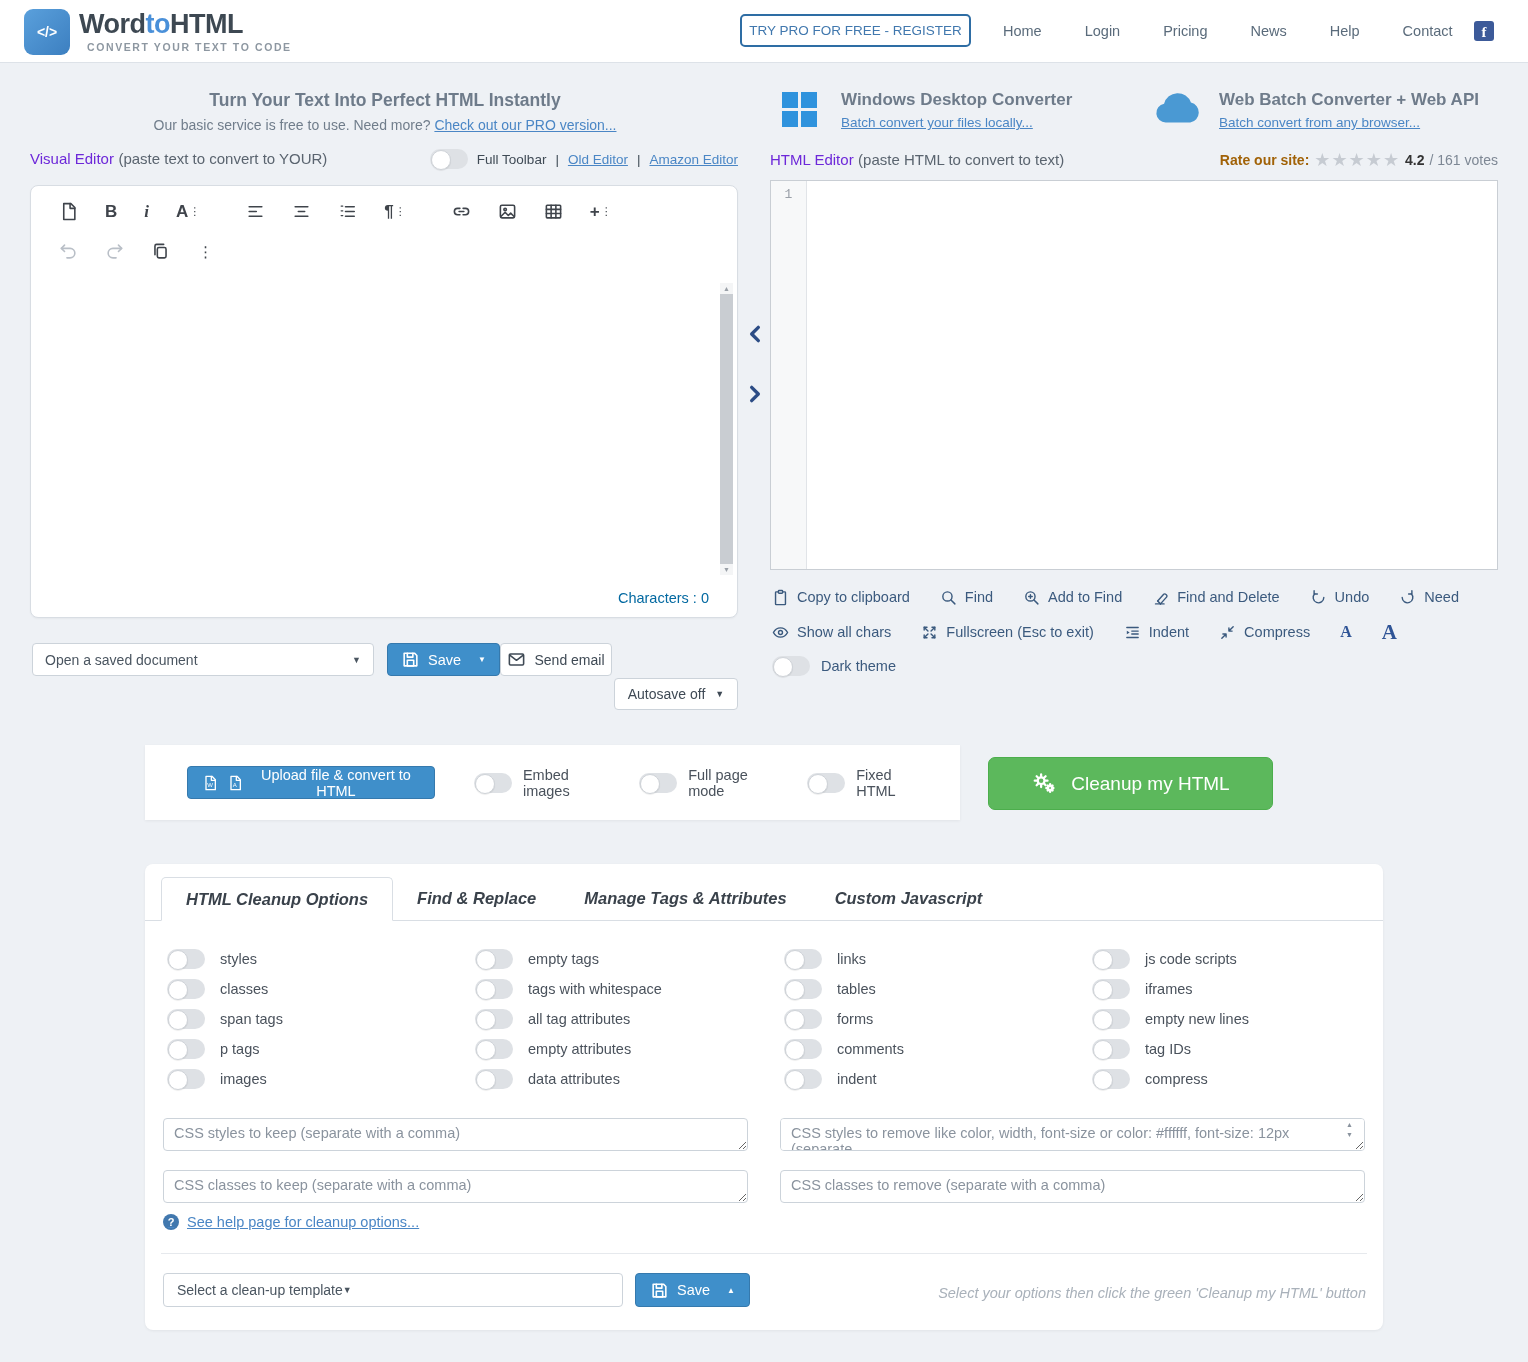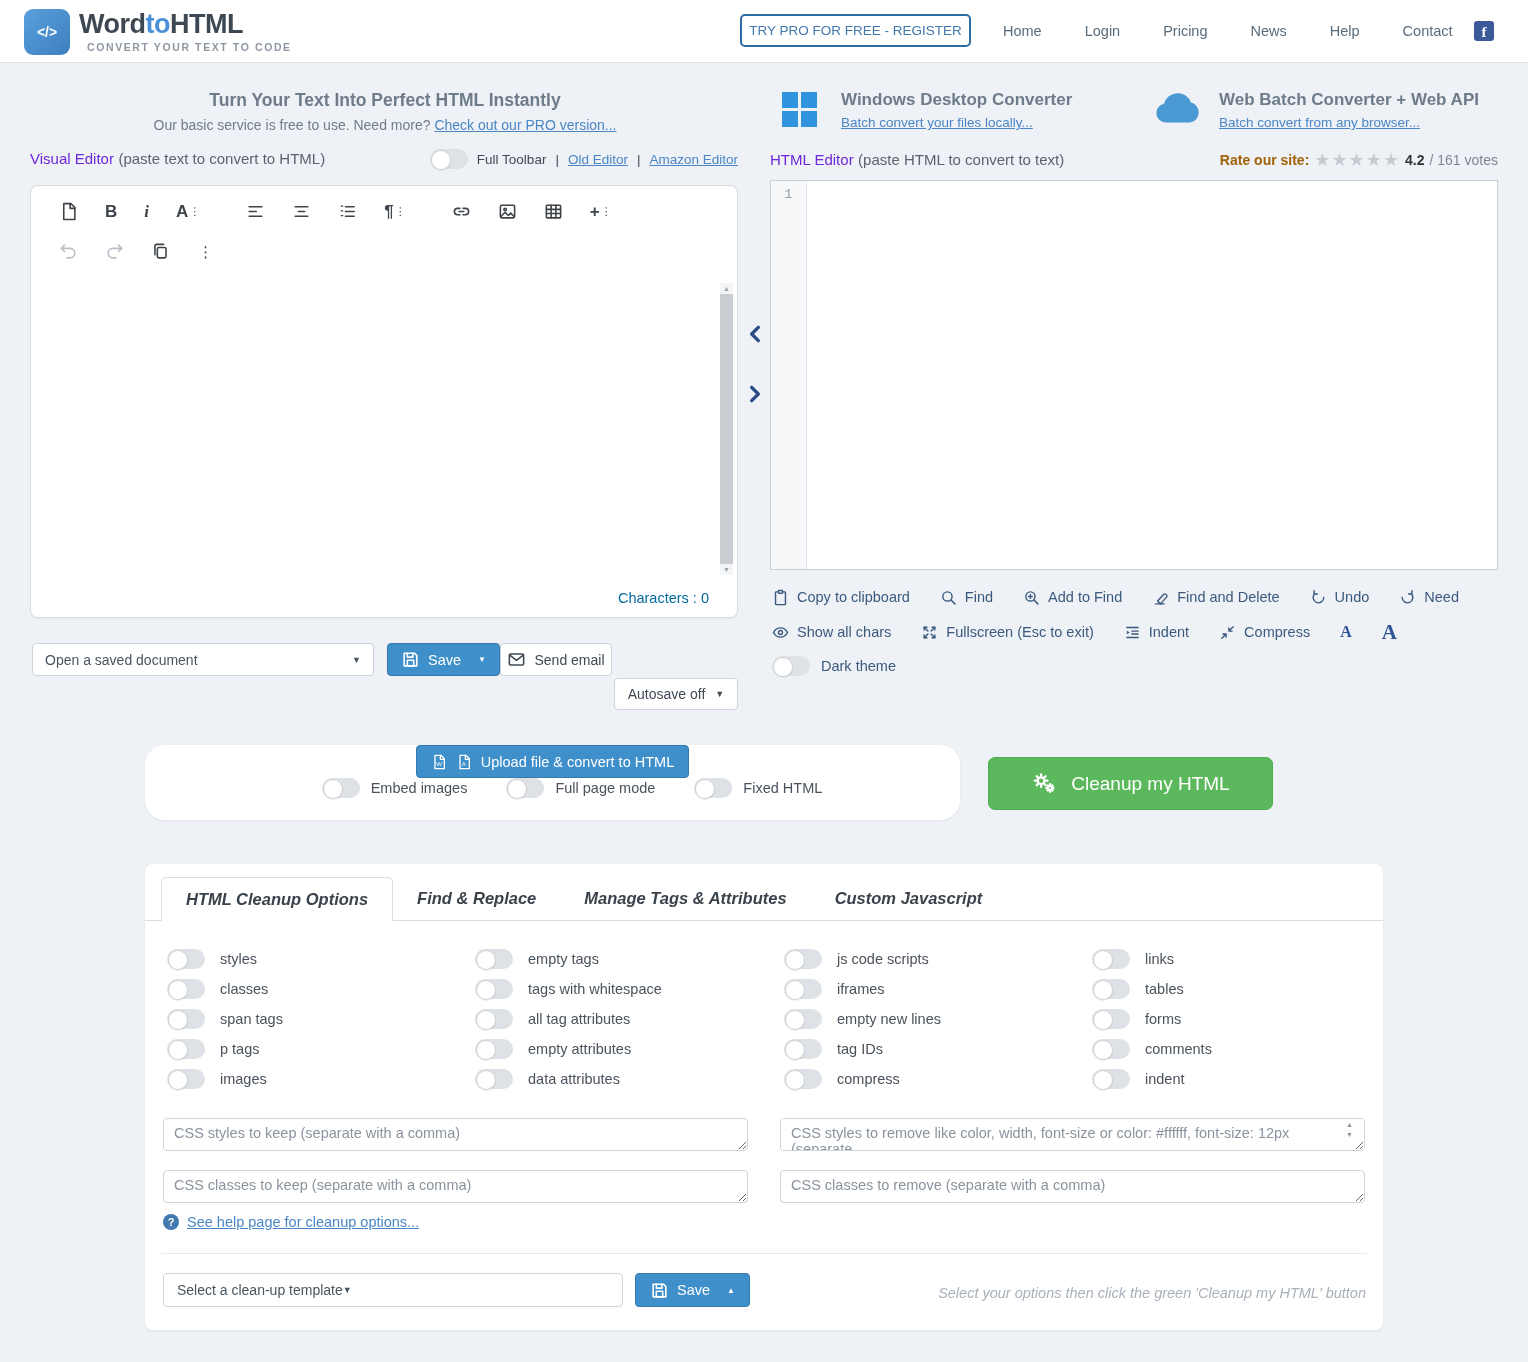--- a/index.html
+++ b/index.html
@@ -106,22 +106,22 @@
   .ht-btn .ic svg { width:17px; height:17px; }
   .tb { font-weight:bold; font-size:17px; font-style:normal; font-family:"Liberation Sans",sans-serif; }
   .ti { font-style:italic; font-weight:bold; font-size:17px; font-family:"Liberation Serif",serif; }
   .dots { font-size:11px; margin-left:1px; } .dots.big { font-size:15px; }
   .serifA { font-family:"Liberation Serif", serif; font-weight:bold; font-size:21px; color:#2f5496; }
   .serifA.small { font-size:16px; }
   .qmark { width:16px; height:16px; border-radius:50%; background:#4178ae; color:#fff; font-size:11px; font-weight:bold;
            display:inline-flex; align-items:center; justify-content:center; }
 
   
-  .upload-card { position:absolute; left:145px; top:745px; width:815px; height:75px; background:#fff; border-radius:20px;
-                 box-shadow:0 1px 3px rgba(0,0,0,.06); display:flex; align-items:center; padding:0 42px;flex-direction:column; }
+  .upload-card { position:absolute; left:145px; top:745px; width:815px; height:75px; background:#fff; border-radius:0;
+                 box-shadow:0 1px 3px rgba(0,0,0,.06); display:flex; align-items:center; padding:0 42px; }
   .upload-btn { height:33px; padding:0 14px; gap:9px; font-size:14.5px; }
   .upload-btn .ic svg { width:16px; height:16px; }
   .tg { display:flex; align-items:center; gap:11px; color:#4a525c; font-size:14.5px; margin-left:39px; }
   .cleanup-btn { position:absolute; left:988px; top:757px; width:285px; height:53px; background:#5cb85c;
                  border:1px solid #4cae4c; border-radius:7px; color:#fff; font-size:19px;
                  display:flex; align-items:center; justify-content:center; gap:13px; cursor:pointer; font-family:inherit; }
   .cleanup-btn .ic svg { width:27px; height:27px; }
 
   
   .panel { position:absolute; left:145px; top:864px; width:1238px; height:466px; background:#fff; border-radius:8px;
@@ -195,21 +195,21 @@
     </span>
     <div>
       <div class="promo-title">Web Batch Converter + Web API</div>
       <a class="blue promo-link">Batch convert from any browser...</a>
     </div>
   </div>
 
   <div class="ve-head">
     <div>
       <span class="sec-title">Visual Editor</span>
-      <span class="sec-sub">(paste text to convert to HTML)</span>
+      <span class="sec-sub">(paste text to convert to YOUR)</span>
     </div>
     <div class="ve-head-right">
       <span class="toggle"></span>
       <span>Full Toolbar</span>
       <span>|</span>
       <a class="blue">Old Editor</a>
       <span>|</span>
       <a class="blue">Amazon Editor</a>
     </div>
   </div>
@@ -606,59 +606,59 @@
             <span>empty attributes</span>
           </div>
           <div class="opt-row">
             <span class="toggle"></span>
             <span>data attributes</span>
           </div>
         </div>
         <div>
           <div class="opt-row">
             <span class="toggle"></span>
-            <span>js code scripts</span>
-          </div>
-          <div class="opt-row">
-            <span class="toggle"></span>
-            <span>iframes</span>
-          </div>
-          <div class="opt-row">
-            <span class="toggle"></span>
-            <span>empty new lines</span>
-          </div>
-          <div class="opt-row">
-            <span class="toggle"></span>
-            <span>tag IDs</span>
-          </div>
-          <div class="opt-row">
-            <span class="toggle"></span>
-            <span>compress</span>
+            <span>links</span>
+          </div>
+          <div class="opt-row">
+            <span class="toggle"></span>
+            <span>tables</span>
+          </div>
+          <div class="opt-row">
+            <span class="toggle"></span>
+            <span>forms</span>
+          </div>
+          <div class="opt-row">
+            <span class="toggle"></span>
+            <span>comments</span>
+          </div>
+          <div class="opt-row">
+            <span class="toggle"></span>
+            <span>indent</span>
           </div>
         </div>
         <div>
           <div class="opt-row">
             <span class="toggle"></span>
-            <span>links</span>
-          </div>
-          <div class="opt-row">
-            <span class="toggle"></span>
-            <span>tables</span>
-          </div>
-          <div class="opt-row">
-            <span class="toggle"></span>
-            <span>forms</span>
-          </div>
-          <div class="opt-row">
-            <span class="toggle"></span>
-            <span>comments</span>
-          </div>
-          <div class="opt-row">
-            <span class="toggle"></span>
-            <span>indent</span>
+            <span>js code scripts</span>
+          </div>
+          <div class="opt-row">
+            <span class="toggle"></span>
+            <span>iframes</span>
+          </div>
+          <div class="opt-row">
+            <span class="toggle"></span>
+            <span>empty new lines</span>
+          </div>
+          <div class="opt-row">
+            <span class="toggle"></span>
+            <span>tag IDs</span>
+          </div>
+          <div class="opt-row">
+            <span class="toggle"></span>
+            <span>compress</span>
           </div>
         </div>
       </div>
 
     <textarea class="ta" style="left: 18px; top: 254px; width: 585px;" placeholder="CSS styles to keep (separate with a comma)"></textarea>
     <textarea class="ta" style="left: 635px; top: 254px; width: 585px;" placeholder="CSS styles to remove like color, width, font-size or color: #ffffff, font-size: 12px (separate"></textarea>
     <span class="spin">
         <span>▲</span>
         <span>▼</span>
       </span>

